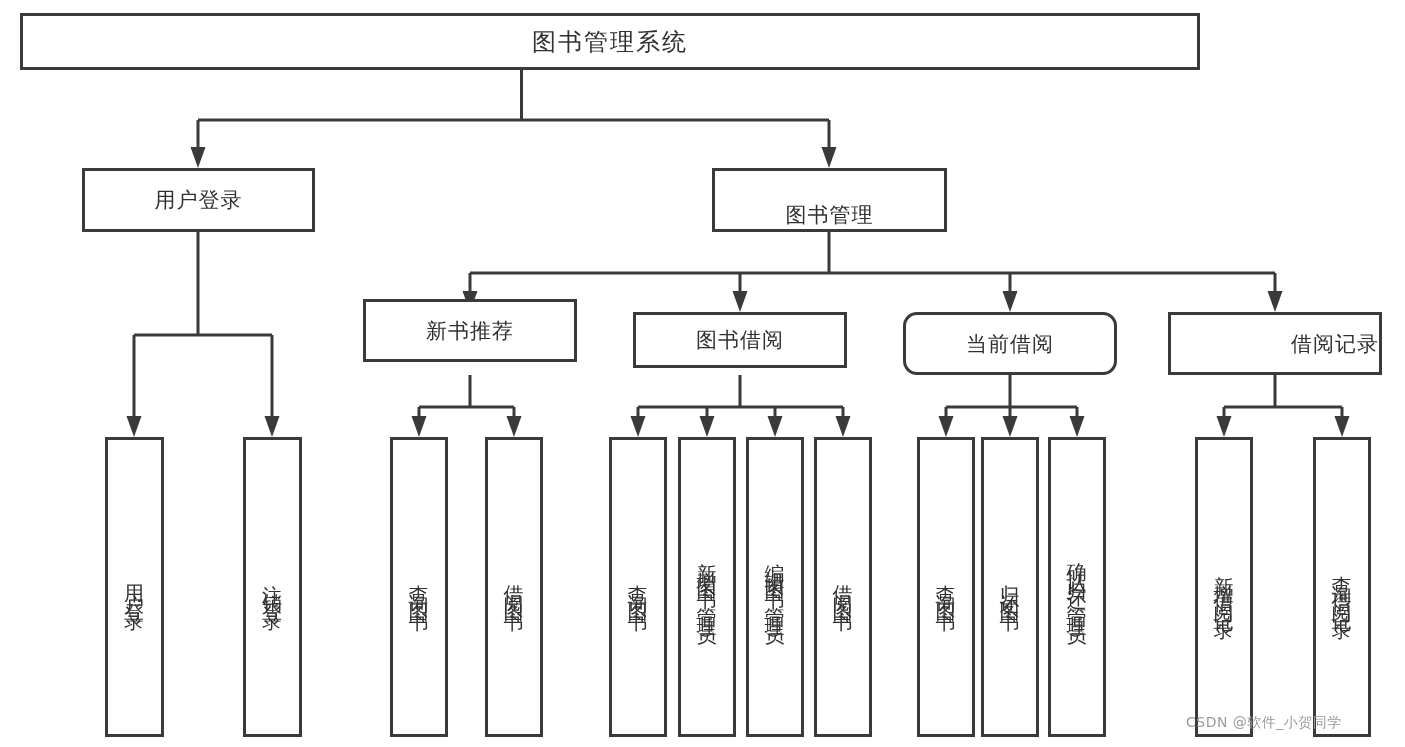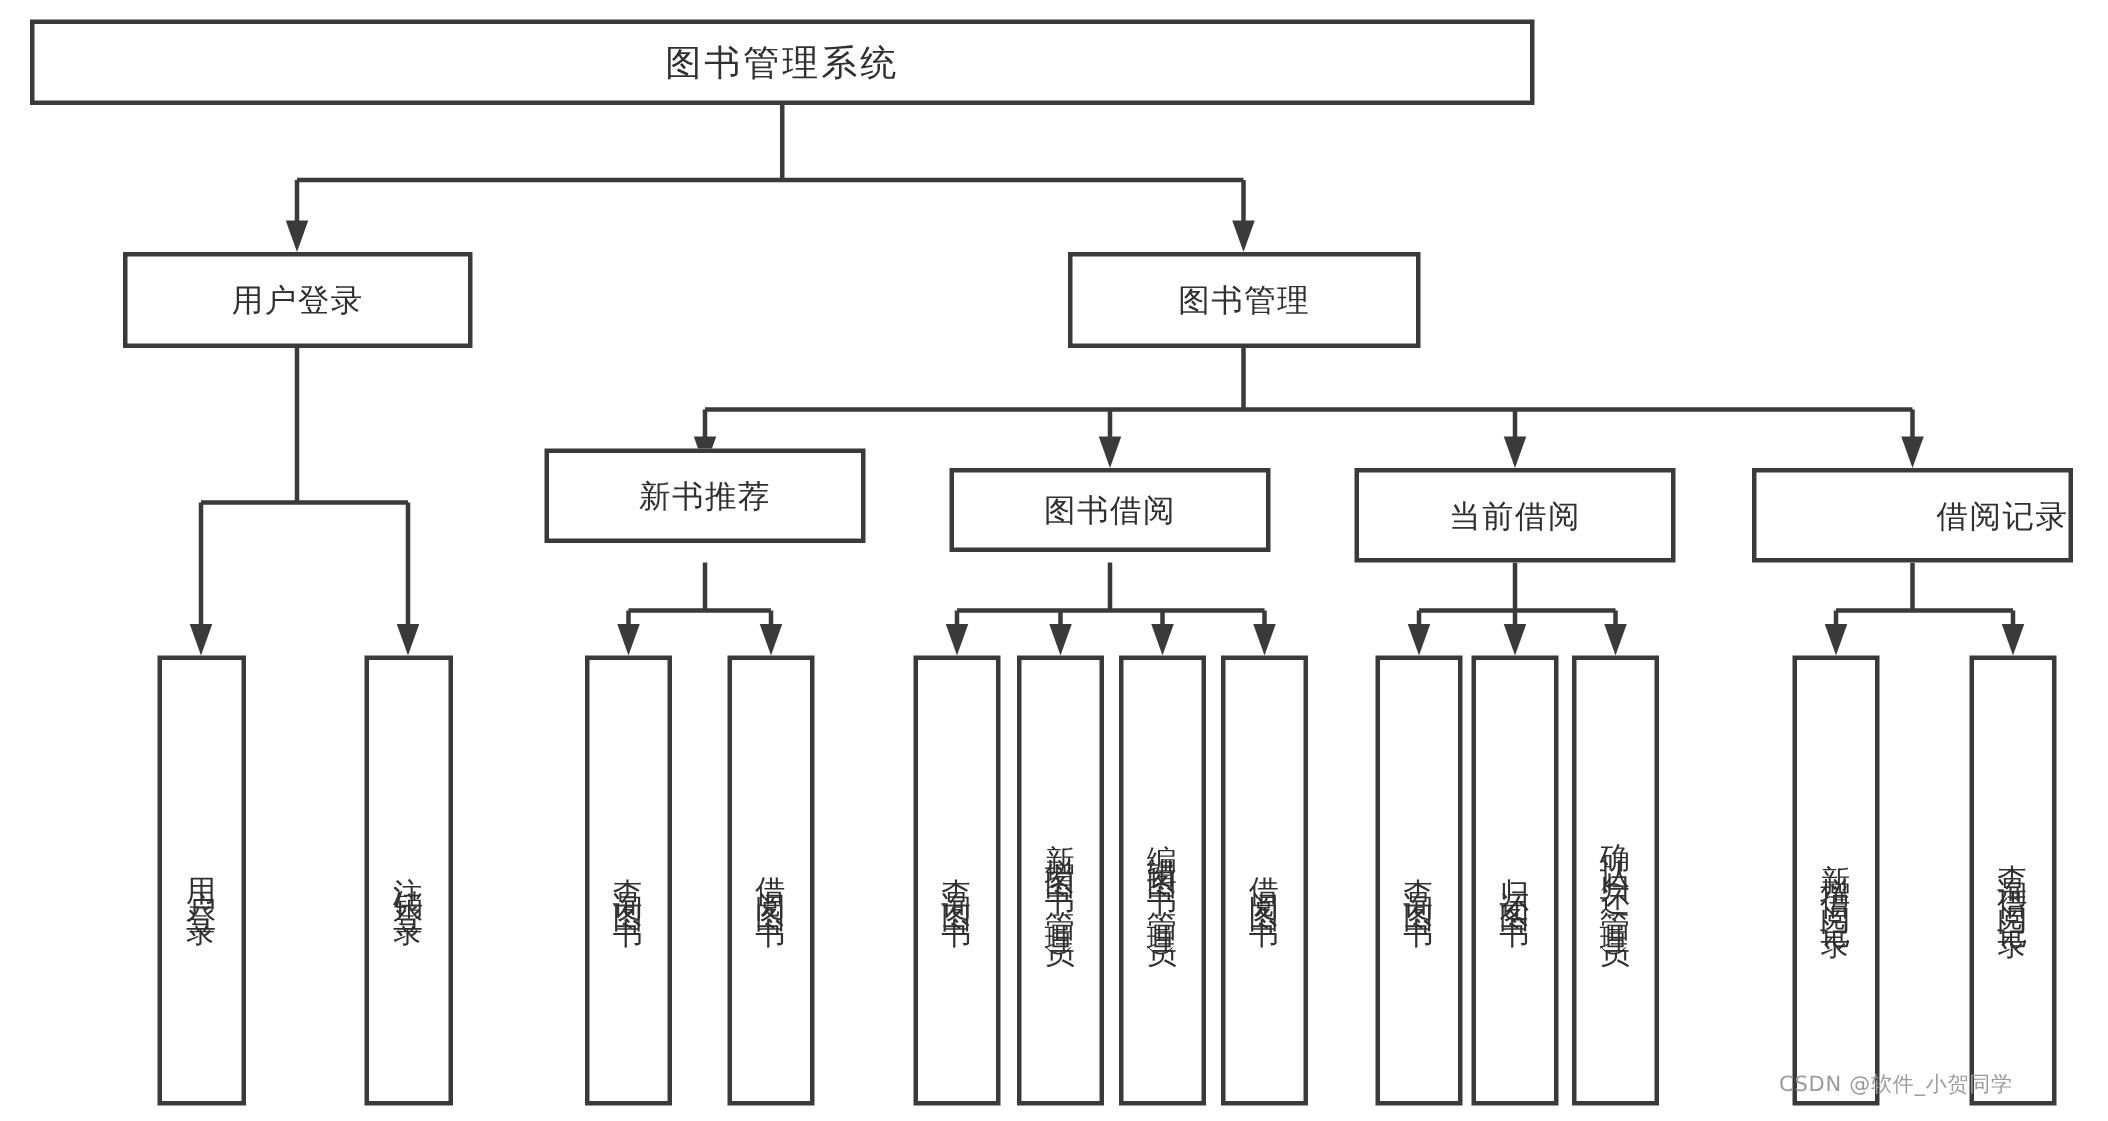--- a/index.html
+++ b/index.html
@@ -80,38 +80,38 @@
     <polygon class="carrow" points="699.5,416 714.5,416 707,437"></polygon>
     <polygon class="carrow" points="767.5,416 782.5,416 775,437"></polygon>
     <polygon class="carrow" points="835.5,416 850.5,416 843,437"></polygon>
     <polygon class="carrow" points="938.5,416 953.5,416 946,437"></polygon>
     <polygon class="carrow" points="1002.5,416 1017.5,416 1010,437"></polygon>
     <polygon class="carrow" points="1069.5,416 1084.5,416 1077,437"></polygon>
     <polygon class="carrow" points="1216.5,416 1231.5,416 1224,437"></polygon>
     <polygon class="carrow" points="1334.5,416 1349.5,416 1342,437"></polygon>
   </svg>
 
-  <div class="node hbox root-box" style="left:20px;top:13px;width:1003px;height:57px;">
+  <div class="node hbox root-box" style="left:20px;top:13px;width:1180px;height:57px;">
     <span>图书管理系统</span>
   </div>
 
   <div class="node hbox" style="left:82px;top:168px;width:233px;height:64px;">
     <span>用户登录</span>
   </div>
-  <div class="node hbox" style="left:712px;top:168px;width:235px;height:64px;">
+  <div class="node hbox" style="left:712px;top:168px;width:235px;height:64px;align-items:flex-end;">
     <span>图书管理</span>
   </div>
 
   <div class="node hbox" style="left:363px;top:299px;width:214px;height:63px;">
     <span>新书推荐</span>
   </div>
   <div class="node hbox" style="left:633px;top:312px;width:214px;height:56px;">
     <span>图书借阅</span>
   </div>
-  <div class="node hbox" style="left:903px;top:312px;width:214px;height:63px;">
+  <div class="node hbox" style="left:903px;top:312px;width:214px;height:63px;border-radius:14px;">
     <span>当前借阅</span>
   </div>
   <div class="node hbox" style="left:1168px;top:312px;width:214px;height:63px;justify-content:flex-end;">
     <span>借阅记录</span>
   </div>
 
   <div class="node vbox" style="left:105px;top:437px;width:59px;height:300px;">
     <span>用户登录</span>
   </div>
   <div class="node vbox" style="left:243px;top:437px;width:59px;height:300px;">

